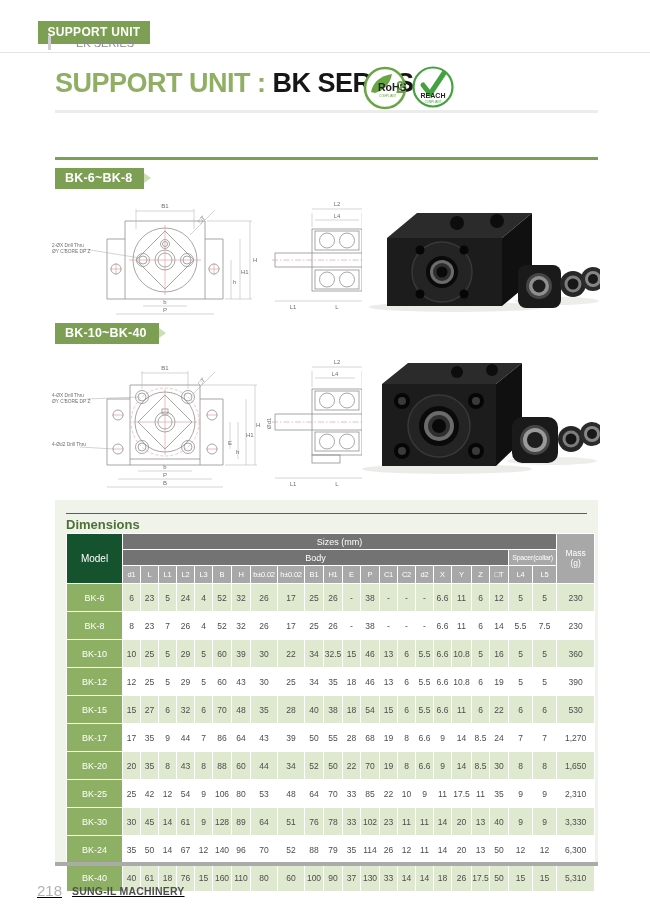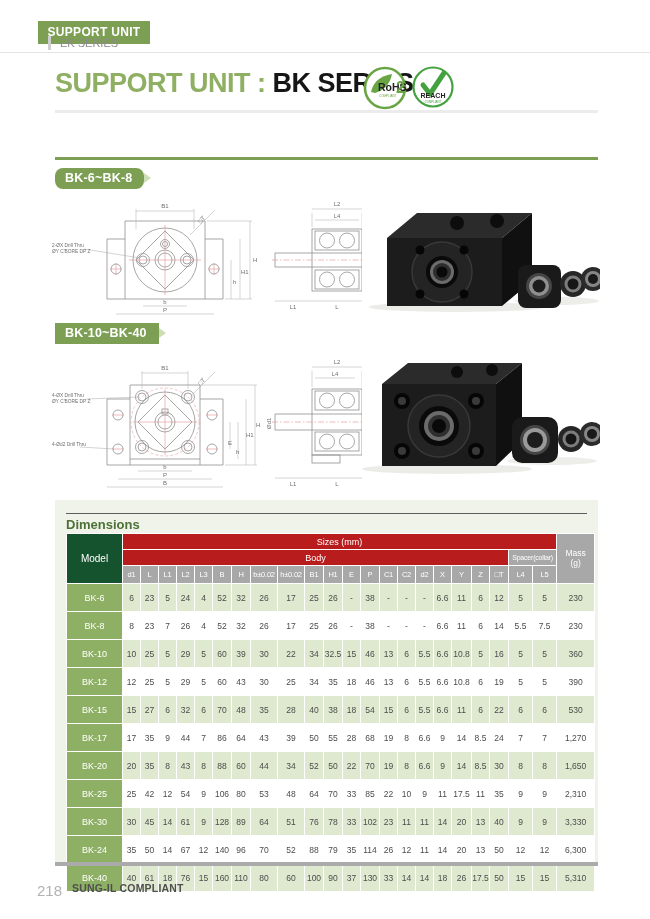--- a/index.html
+++ b/index.html
@@ -4,66 +4,66 @@
 <style>
   * { margin:0; padding:0; box-sizing:border-box; }
   html,body { background:#ffffff; }
   body { font-family:"Liberation Sans", sans-serif; }
   .page { position:relative; width:650px; height:919px; background:#fff; overflow:hidden; }
 
   .top-tab { position:absolute; left:38px; top:2px; width:112px; height:23px;
     background:#7d9f54; color:#fff; font-size:12px; font-weight:bold;
     text-align:center; line-height:23px; letter-spacing:.3px;margin-top:19px; }
   .series { position:absolute; left:48px; top:36px; border-left:3px solid #cfcfcf;
-    padding-left:9px; color:#8b8b8b; font-size:11px; line-height:14px; }
+    padding-left:25px; color:#8b8b8b; font-size:11px; line-height:14px; }
   .top-divider { position:absolute; left:0; top:52px; width:650px; height:1px; background:#e3e3e3; }
 
   .title { position:absolute; left:55px; top:68px; font-size:27px; font-weight:bold; letter-spacing:-.5px; }
   .title .green { color:#8faf63; }
   .title .black { color:#161616; }
   .badges { position:absolute; left:362px; top:64px; }
 
   .title-divider { position:absolute; left:55px; top:110px; width:543px; height:3px; background:#ececec; }
   .subtitle { position:absolute; left:55px; top:121px; font-size:15px; font-weight:bold; color:#3c3c3c; }
   .subtitle .accent { color:#7fa558; font-weight:bold; }
 
   .green-rule { position:absolute; left:55px; top:157px; width:543px; height:3px; background:#7d9f54; }
 
   .chip { position:absolute; left:55px; background:#7d9f54; color:#fff; font-size:12.5px;
     font-weight:bold; padding:3px 12px 4px 10px; letter-spacing:.2px; }
   .chip::after { content:""; position:absolute; right:-7px; top:5px; border-left:7px solid #cdddb4;
     border-top:5px solid transparent; border-bottom:5px solid transparent; }
-  .chip1 { top:168px;border-radius:8px; }
+  .chip1 { top:168px; }
   .chip2 { top:323px; }
 
   .drawing1 { position:absolute; left:50px; top:189px; }
   .photo1   { position:absolute; left:362px; top:183px; }
   .drawing2 { position:absolute; left:50px; top:347px; }
   .photo2   { position:absolute; left:362px; top:339px; }
 
   .panel { position:absolute; left:55px; top:500px; width:543px; height:366px; background:#eff3e9; }
   .panel-rule { position:absolute; left:11px; top:13px; width:521px; height:1px; background:#5e5e5e; }
   .panel-title { position:absolute; left:11px; top:17px; font-size:13px; font-weight:bold; color:#4c7137; }
   .panel-bottom-bar { position:absolute; left:0; bottom:0; width:543px; height:4px; background:#ababab; }
 
   .tblwrap { position:absolute; left:11px; top:33px; }
   table.dims { border-collapse:collapse; table-layout:fixed; width:529px; }
   table.dims th, table.dims td { border:1px solid #fff; text-align:center; vertical-align:middle;
     overflow:hidden; white-space:nowrap; padding:0; font-weight:normal; }
-  th.hgray { background:#b91c1c; color:#fff; font-size:9px; height:16px; }
+  th.hgray { background:#737373; color:#fff; font-size:9px; height:16px; }
   th.hcol  { background:#a8a8a8; color:#fff; font-size:7.5px; height:18px; letter-spacing:-.2px; }
   th.hspacer { background:#a8a8a8; color:#fff; font-size:7px; letter-spacing:-.2px; }
   th.hmass { background:#a8a8a8; color:#fff; font-size:8.5px; line-height:1.15; }
   th.hmodel { background:#14532d; color:#fff; font-size:10px; }
   td.model { background:#8eb065; color:#fff; font-size:9px; height:28px; }
   td.val { font-size:8.5px; color:#4c4c4c; height:16px; }
   tr.odd td.val { background:#dfe9cf; }
   tr.even td.val { background:#ffffff; }
 
-  .footer { position:absolute; left:37px; top:882px; display:flex; align-items:flex-start; gap:10px; }
+  .footer { position:absolute; left:37px; top:882px; display:flex; align-items:center; gap:10px;text-decoration:underline; }
   .footer .pageno { font-size:15px; color:#b2b2b2; }
   .footer .company { font-size:10.5px; color:#4f4f4f; font-weight:bold; letter-spacing:.2px; }
 
   svg text { font-family:"Liberation Sans", sans-serif; }
   .dim-label { fill:#6f6f6f; font-size:6px; }
   .ann-label { fill:#6f6f6f; font-size:4.8px; }
 </style>
 </head>
 <body>
 
@@ -706,16 +706,16 @@
               <td class="val">5,310</td>
             </tr>
           </tbody>
         </table>
     </div>
     <div class="panel-bottom-bar"></div>
   </div>
 
   <div class="footer">
     <span class="pageno">218</span>
-    <span class="company">SUNG-IL COMPLIANT</span>
+    <span class="company">SUNG-IL MACHINERY</span>
   </div>
 
 </div>
 
 </body></html>

